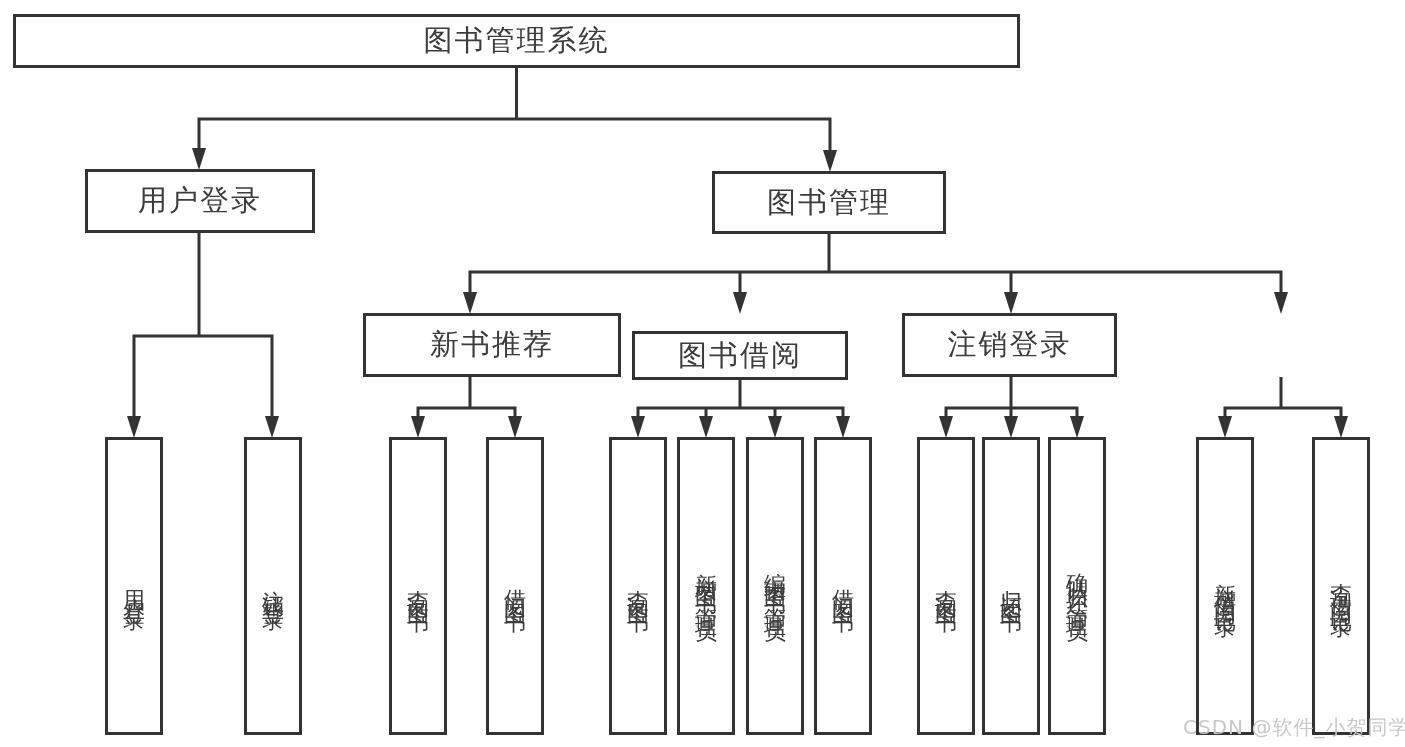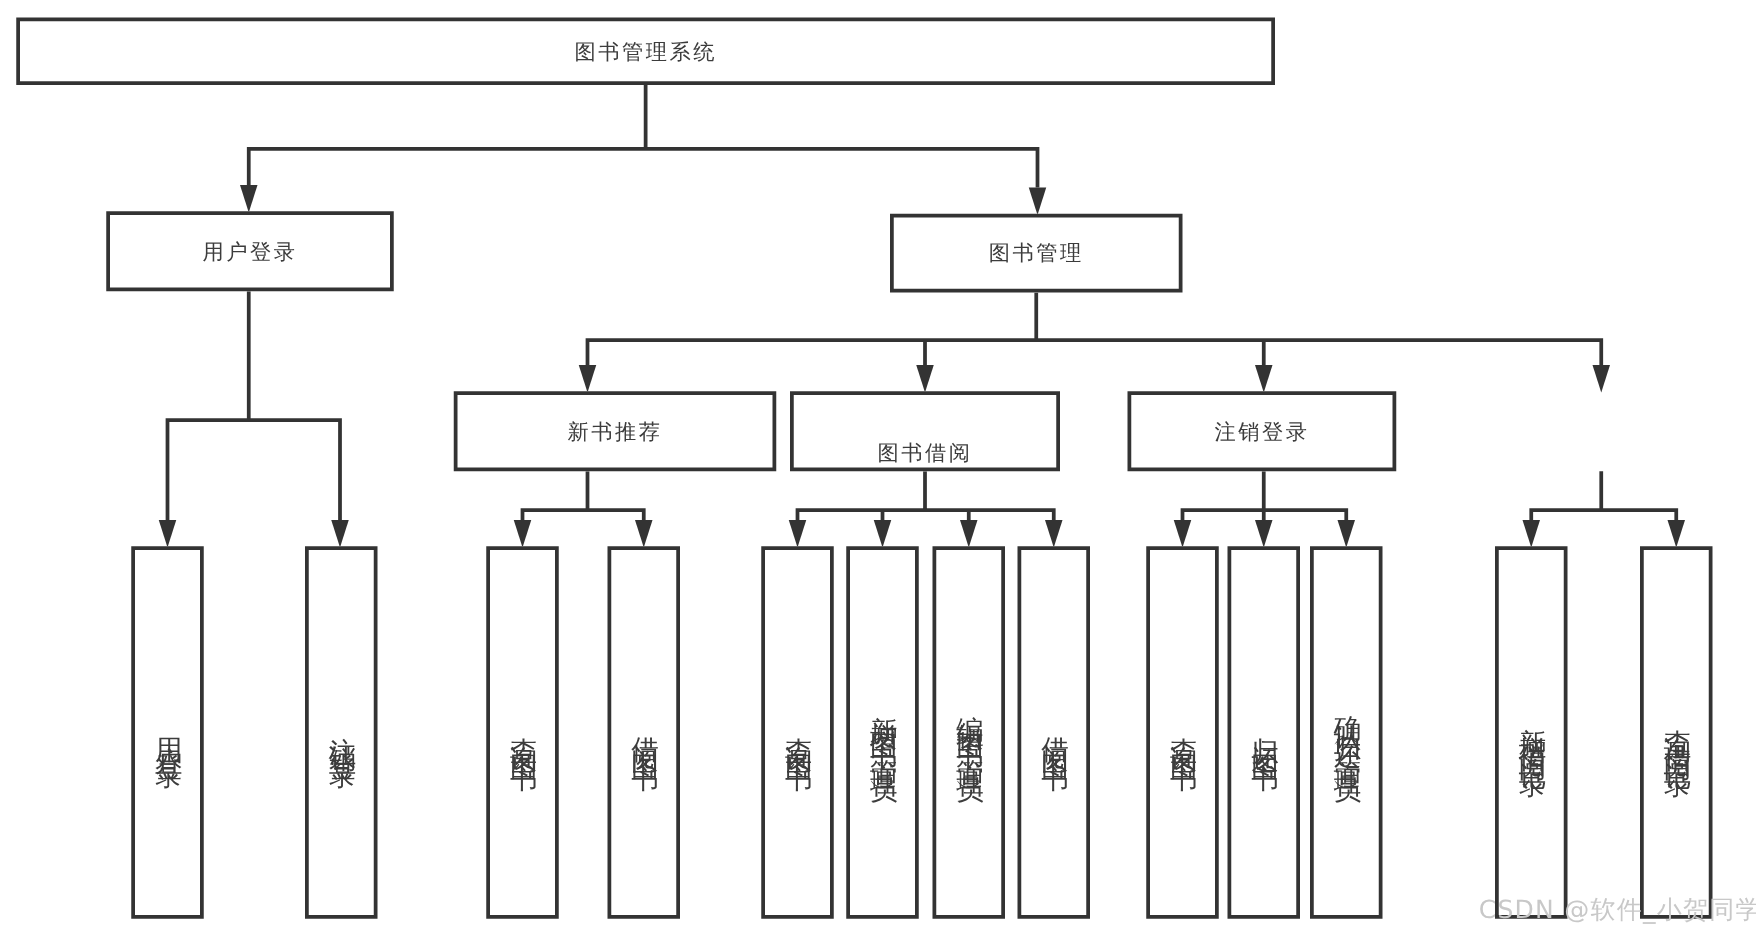--- a/index.html
+++ b/index.html
@@ -36,21 +36,21 @@
     box-sizing: border-box;
     background: #ffffff;
     border: 3px solid #333333;
     color: #3c3c3c;
     display: flex;
     align-items: center;
     justify-content: center;
     text-align: center;
   }
   .h-node {
-    font-size: 17px;
+    font-size: 29px;
     letter-spacing: 2px;
     white-space: nowrap;
   }
   .leaf {
     width: 58px;
     height: 298px;
     top: 437px;
   }
   .vtext {
     writing-mode: vertical-rl;
@@ -131,21 +131,21 @@
   </div>
 
   <div class="node h-node" style="left:712px; top:171px; width:234px; height:63px;align-items:center;">
     <span>图书管理</span>
   </div>
 
   <div class="node h-node" style="left:363px; top:313px; width:258px; height:64px;">
     <span>新书推荐</span>
   </div>
 
-  <div class="node h-node" style="left:632px; top:313px; width:216px; height:64px;align-items:flex-end;">
+  <div class="node h-node" style="left:632px; top:331px; width:216px; height:49px;">
     <span>图书借阅</span>
   </div>
 
   <div class="node h-node" style="left:902px; top:313px; width:215px; height:64px;">
     <span>注销登录</span>
   </div>
 
 
   <div class="node leaf" style="left:105px;">
     <span class="vtext">用户登录</span>

